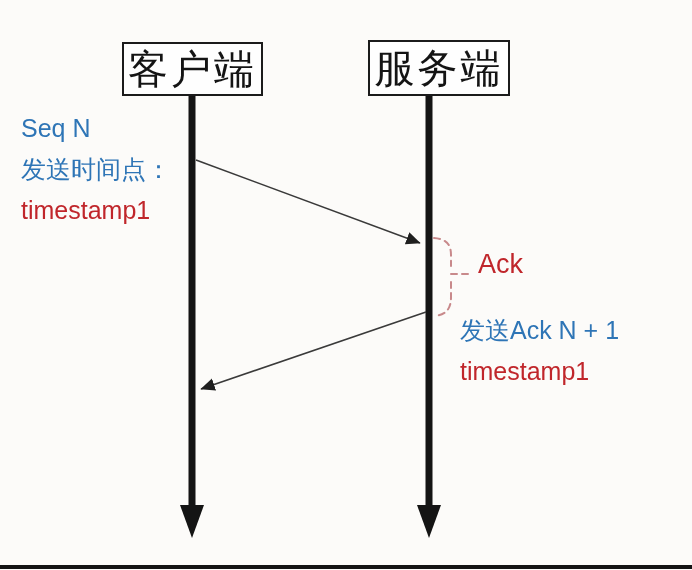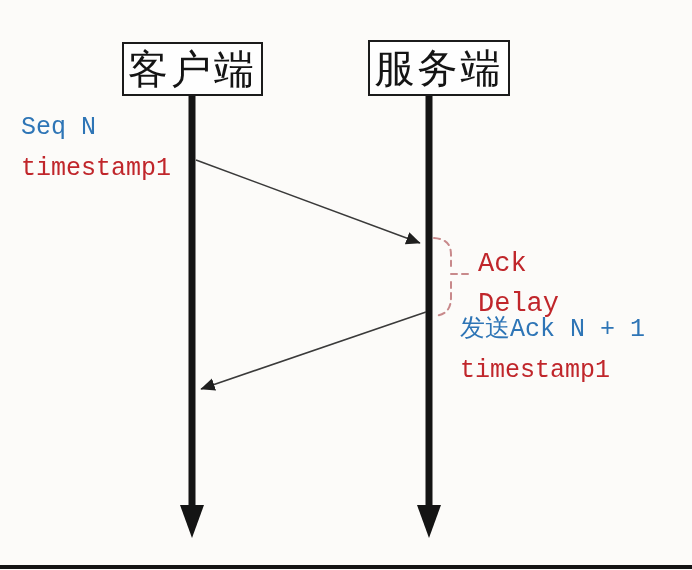--- a/index.html
+++ b/index.html
@@ -6,21 +6,21 @@
     margin: 0;
     padding: 0;
     background: #ffffff;
   }
   .stage {
     position: relative;
     width: 692px;
     height: 570px;
     background: #fcfbf9;
     overflow: hidden;
-    font-family: Liberation Mono, monospace;
+    font-family: Liberation Sans, sans-serif;
   }
   .actor-box {
     position: absolute;
     box-sizing: border-box;
     border: 2px solid #1b1b1b;
     background: #fefefe;
     display: flex;
     align-items: center;
     justify-content: center;
     font-size: 40px;
@@ -94,26 +94,26 @@
 
     <line class="msg" x1="426" y1="312" x2="201" y2="389" marker-end="url(#mh)"></line>
 
     <path class="brace" d="M434,238 C447,239 451,245 451,255 L451,266 M451,274 L469,274 M451,282 L451,297 C451,308 447,315 434,316"></path>
 
     <rect class="divider" x="0" y="565" width="692" height="4"></rect>
   </svg>
 
   <div class="note note-client-send">
     <div class="blue">Seq N</div>
+    <div class="blue">发送时间点：</div>
     <div class="red">timestamp1</div>
   </div>
 
   <div class="note note-ack-delay">
     <div class="red">Ack</div>
-    <div class="red">Delay</div>
   </div>
 
   <div class="note note-server-send">
     <div class="blue">发送Ack N + 1</div>
     <div class="red">timestamp1</div>
   </div>
 
 
 </div>
 

